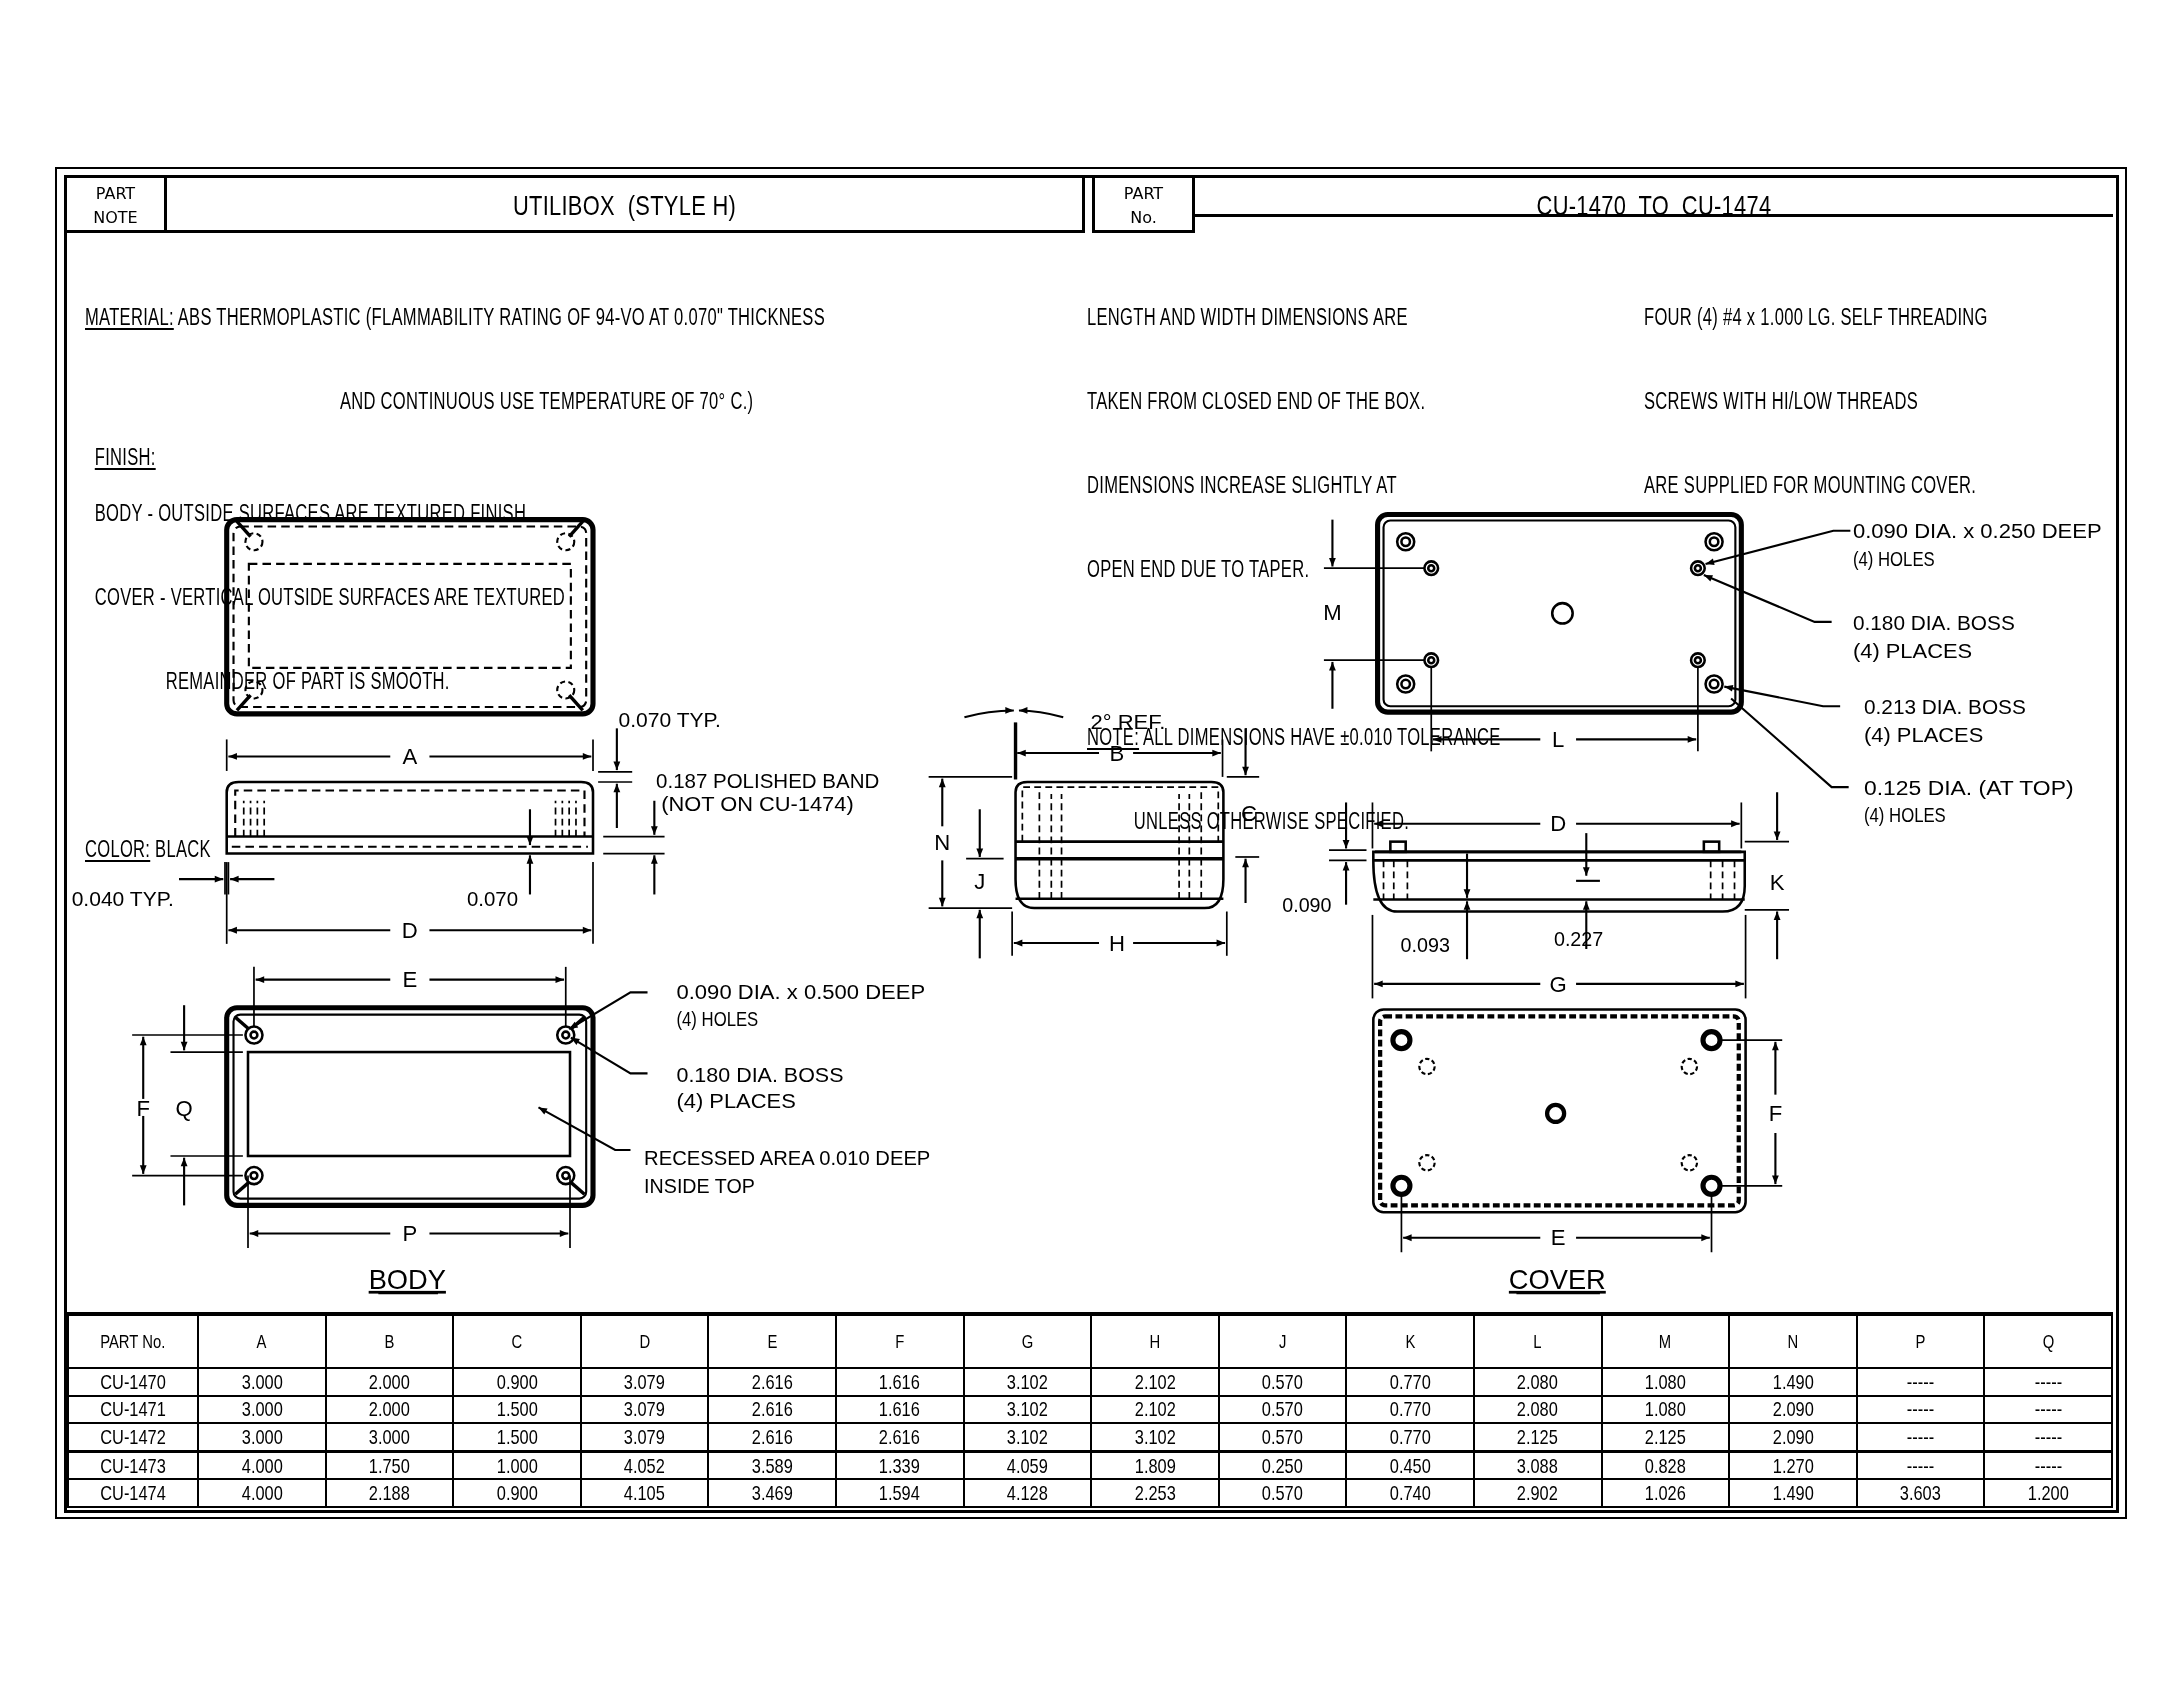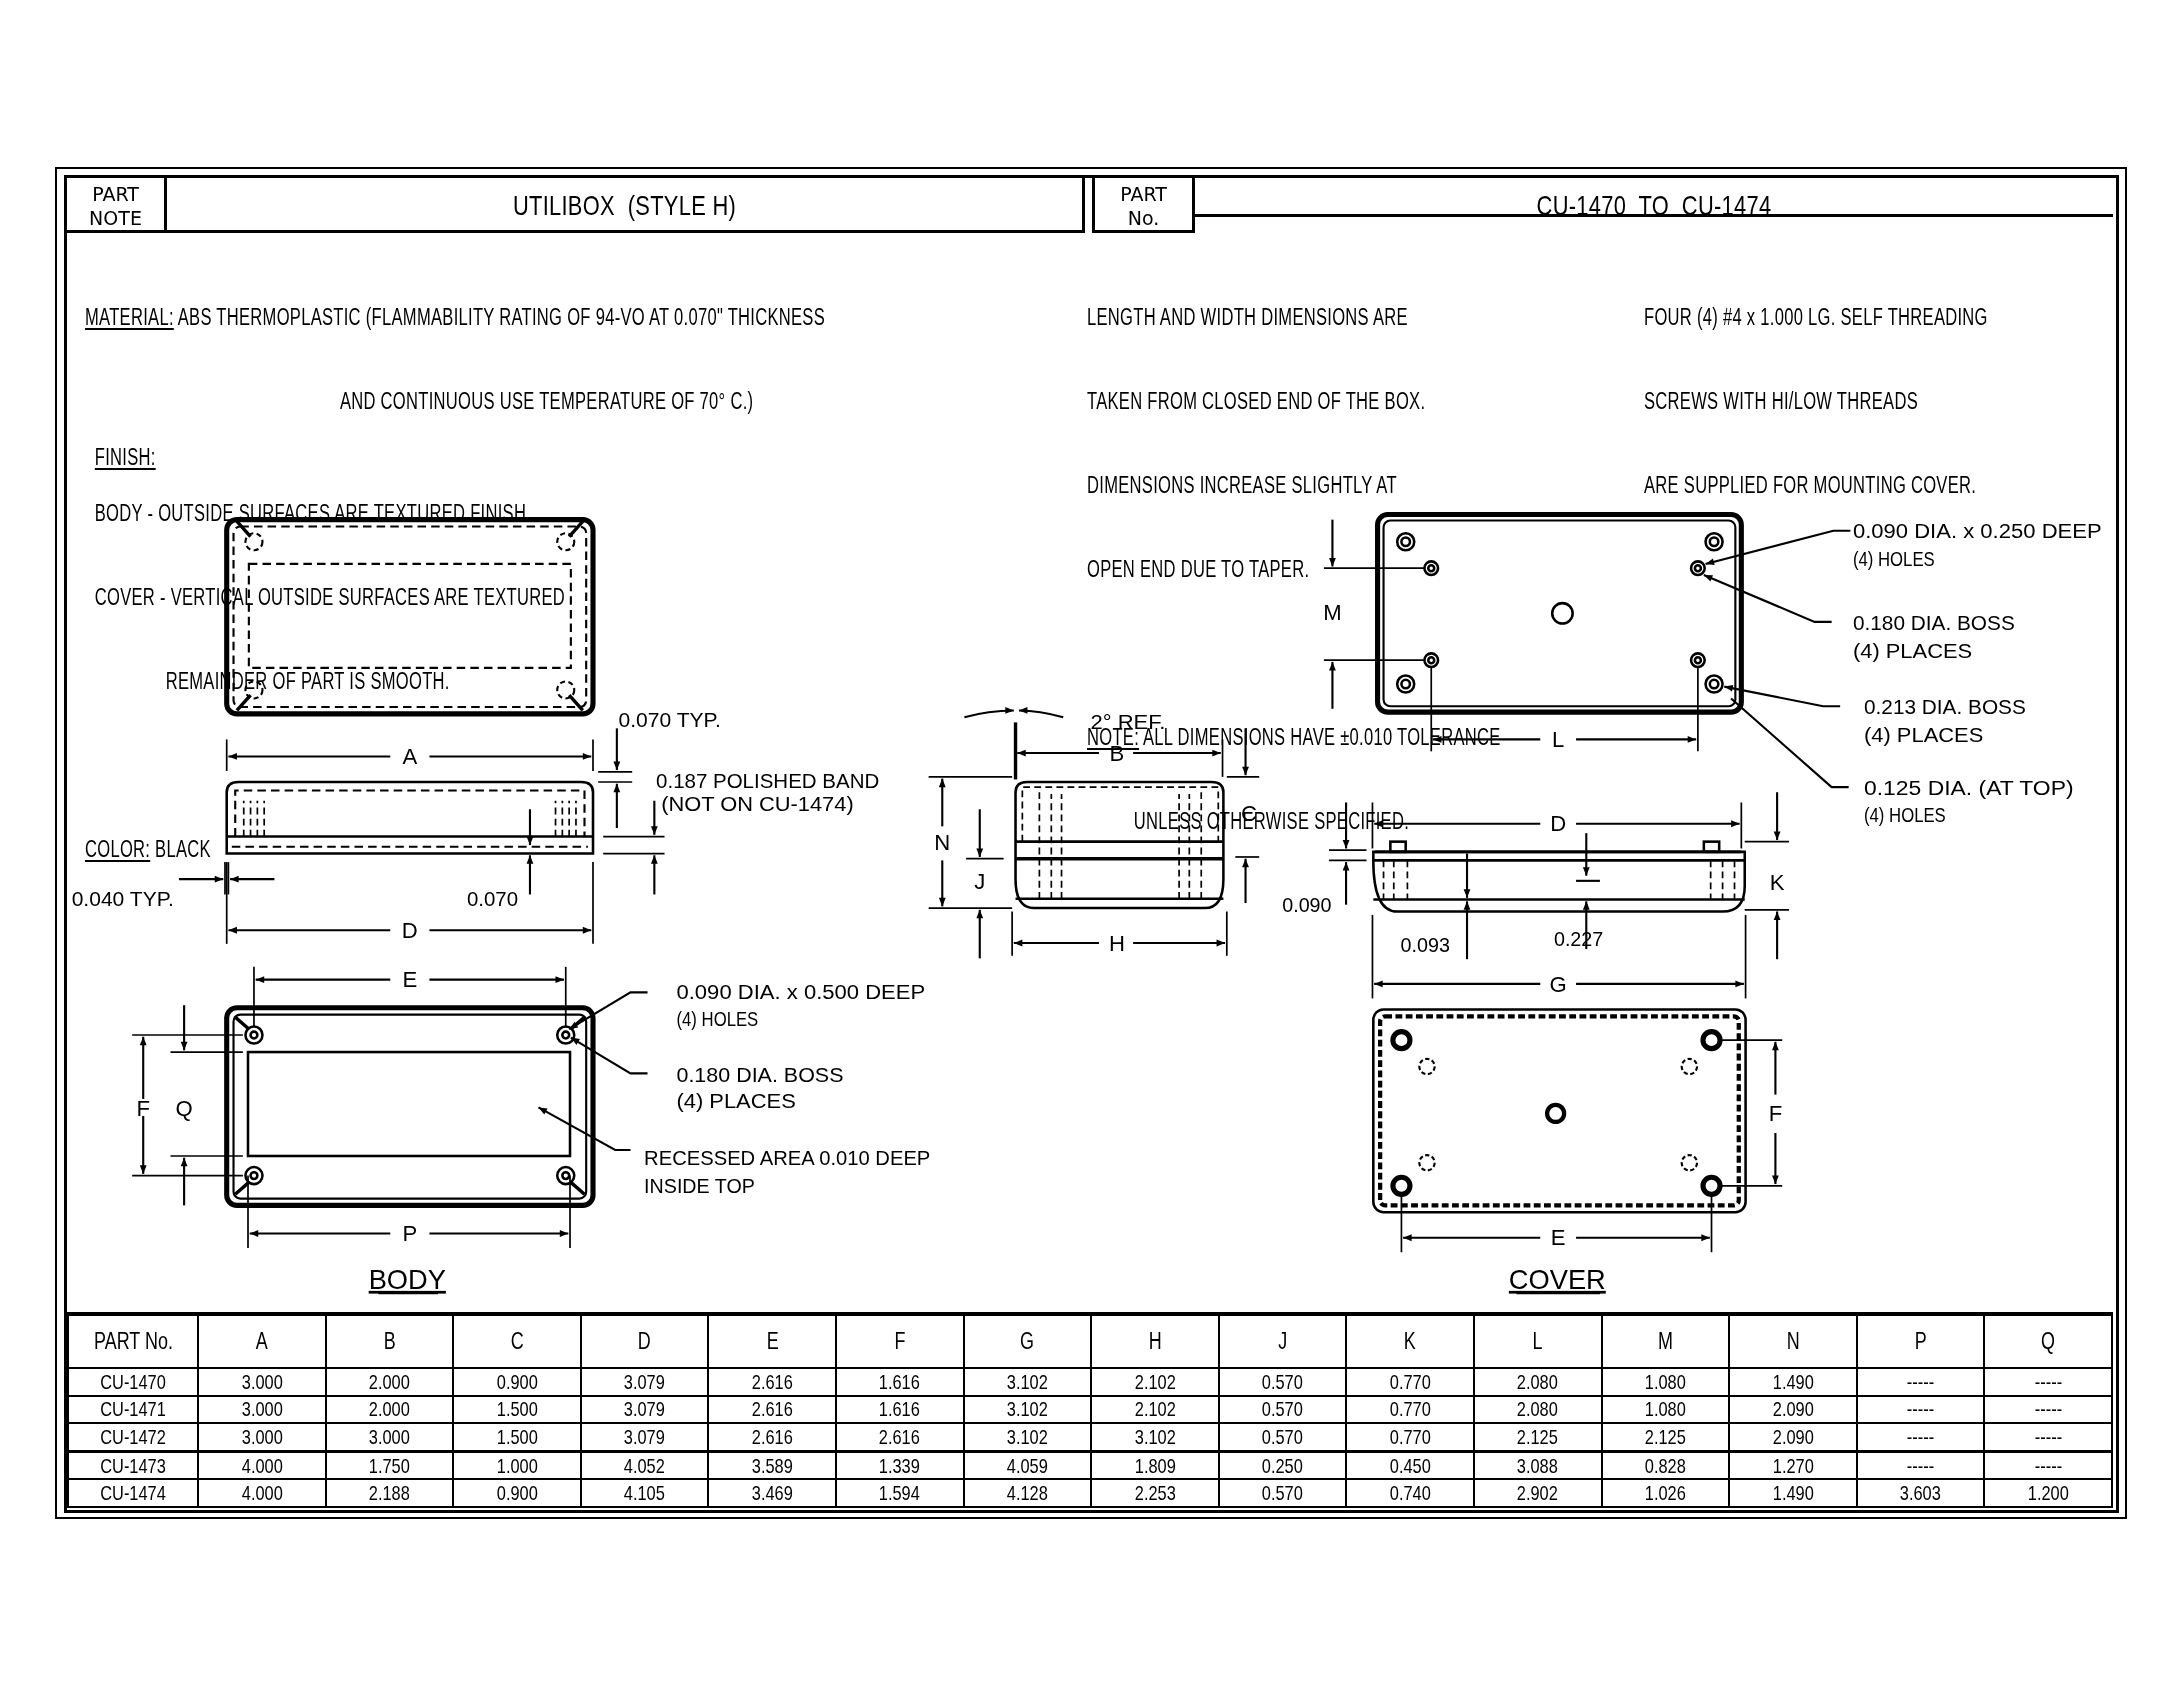--- a/index.html
+++ b/index.html
@@ -4,29 +4,29 @@
 <style>
   html,body{margin:0;padding:0;background:#fff;}
   body{width:2181px;height:1685px;position:relative;overflow:hidden;
        font-family:"DejaVu Sans Mono","Liberation Mono",monospace;color:#000;}
   .abs{position:absolute;}
   .cad{font-family:"Liberation Sans Narrow","Liberation Sans","DejaVu Sans",sans-serif;
        font-stretch:condensed;letter-spacing:0.4px;}
   #frame-outer{left:55px;top:167px;width:2068px;height:1348px;border:2.6px solid #000;}
   #frame-inner{left:64px;top:175px;width:2049px;height:1332px;border:3.4px solid #000;}
   .cell{position:absolute;border:0 solid #000;box-sizing:border-box;}
-  .tb-label{font-family:"DejaVu Sans","Liberation Sans",sans-serif;font-size:19px;line-height:24px;text-align:center;}
+  .tb-label{font-family:"DejaVu Sans","Liberation Sans",sans-serif;font-size:16px;line-height:24px;text-align:center;}
   .tb-title{font-size:28px;text-align:center;line-height:56px;transform:scaleX(0.78);transform-origin:center;}
   .note{font-size:23px;line-height:28px;white-space:pre;transform:scaleX(0.72);transform-origin:left top;}
   .u{text-decoration:underline;text-decoration-thickness:1.7px;text-underline-offset:2.6px;}
   svg text{font-family:"Liberation Sans","DejaVu Sans",sans-serif;}
   table.spec{position:absolute;left:67px;top:1314px;width:2046px;border-collapse:collapse;table-layout:fixed;}
   table.spec td,table.spec th{border:2.6px solid #000;text-align:center;padding:0;font-weight:normal;
      font-family:"Liberation Sans","DejaVu Sans",sans-serif;}
-  table.spec th{height:51px;font-size:23px;}
+  table.spec th{height:51px;font-size:19px;}
   table.spec td{height:25.6px;font-size:21px;line-height:22px;}
   table.spec .txt{display:inline-block;transform:scaleX(0.78);}
   table.spec tr.row-sep td{border-top-width:3.4px;margin-top:24px;}
 </style>
 </head>
 <body>
 
 <div id="frame-outer" class="abs"></div>
 <div id="frame-inner" class="abs"></div>
 

